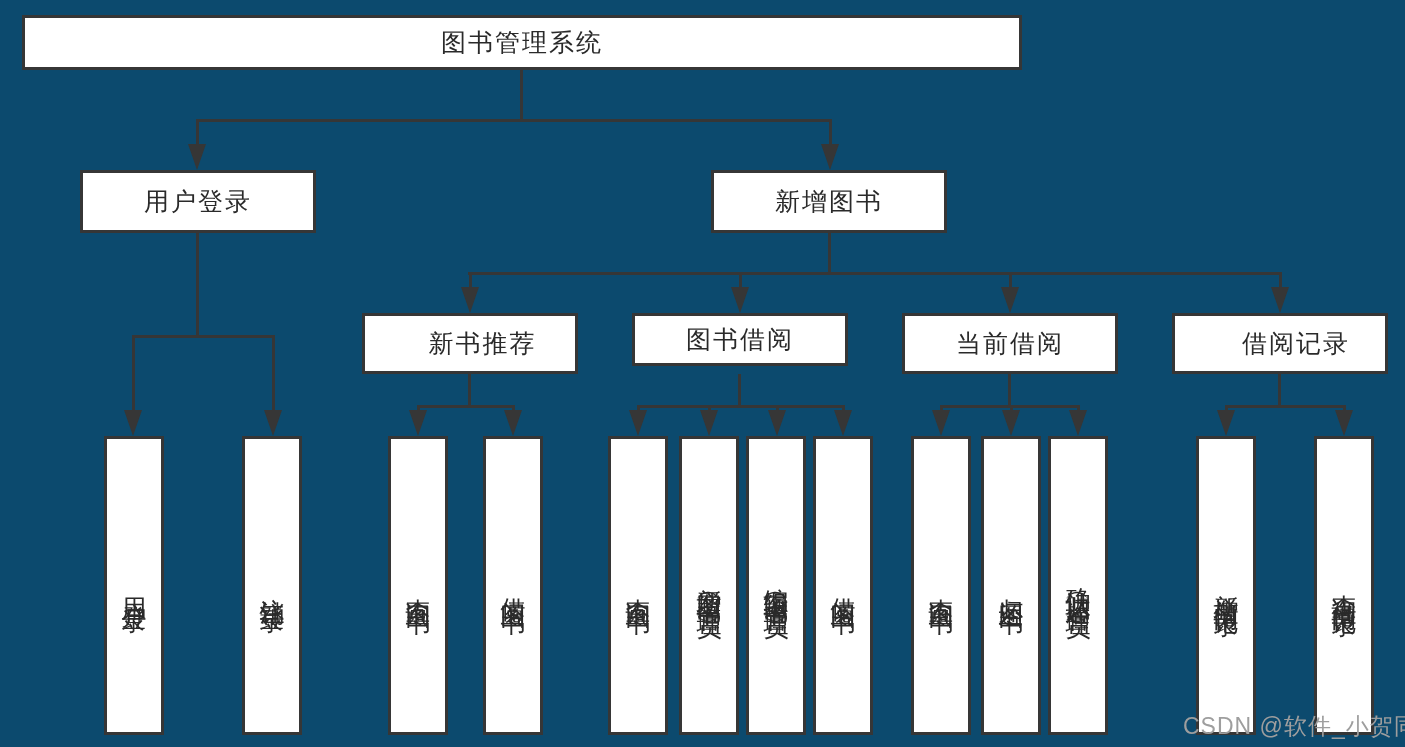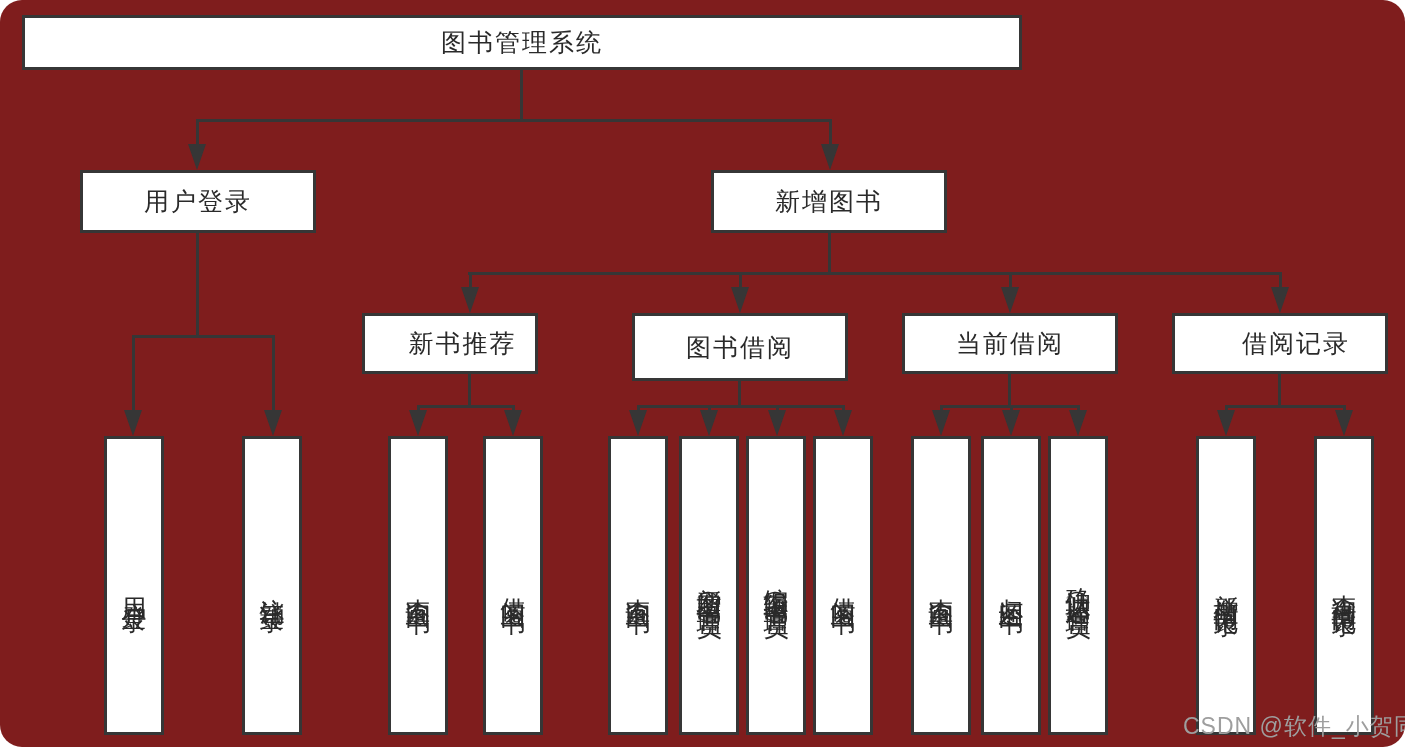--- a/index.html
+++ b/index.html
@@ -1,17 +1,17 @@
 <!DOCTYPE html>
 <html><head>
 <meta charset="utf-8">
 <style>
   html,body{margin:0;padding:0;background:#ffffff;}
   body{font-family:"Liberation Sans","DejaVu Sans",sans-serif;}
-  .canvas{position:relative;width:1405px;height:747px;background:#7f1d1d;overflow:hidden;border-radius:22px;}
+  .canvas{position:relative;width:1405px;height:747px;background:#0c4a6e;overflow:hidden;}
   .node{
     position:absolute;box-sizing:border-box;background:#ffffff;
     border:3px solid #363636;display:flex;align-items:center;justify-content:center;
     color:#2a2a2a;font-size:25px;letter-spacing:2px;z-index:2;
   }
   .leaf{top:436px;height:299px;width:60px;}
   .vtext{
     writing-mode:vertical-rl;text-orientation:mixed;
     letter-spacing:4px;line-height:1;white-space:nowrap;
   }
@@ -91,24 +91,24 @@
     <span>图书管理系统</span>
   </div>
 
   <div class="node" style="left:80px;top:170px;width:236px;height:63px;">
     <span>用户登录</span>
   </div>
   <div class="node" style="left:711px;top:170px;width:236px;height:63px;">
     <span>新增图书</span>
   </div>
 
-  <div class="node" style="left:362px;top:313px;width:176px;height:61px;padding-left:25px;">
+  <div class="node" style="left:362px;top:313px;width:216px;height:61px;padding-left:25px;">
     <span>新书推荐</span>
   </div>
-  <div class="node" style="left:632px;top:313px;width:216px;height:68px;">
+  <div class="node" style="left:632px;top:313px;width:216px;height:53px;">
     <span>图书借阅</span>
   </div>
   <div class="node" style="left:902px;top:313px;width:216px;height:61px;">
     <span>当前借阅</span>
   </div>
   <div class="node" style="left:1172px;top:313px;width:216px;height:61px;padding-left:32px;">
     <span>借阅记录</span>
   </div>
 
   <div class="node leaf" style="left:104px;">

